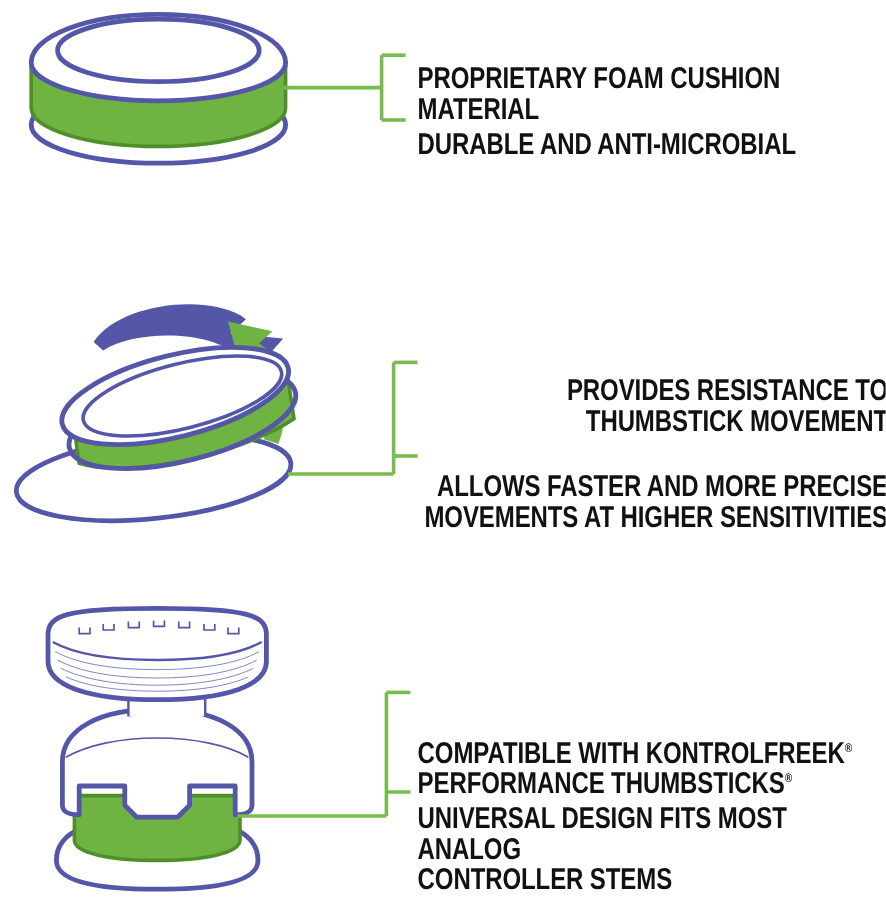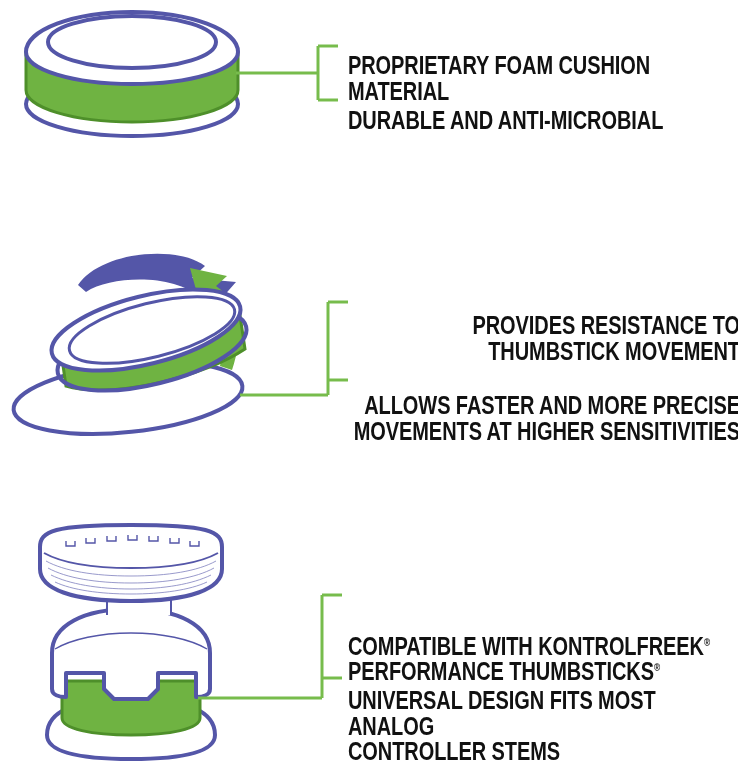--- a/index.html
+++ b/index.html
@@ -25,21 +25,21 @@
   }
 
   
   .feature-group {
     position: absolute;
     left: 0;
     width: 738px;
   }
   #group-1 { top: 0px;   height: 230px; }
   #group-2 { top: 230px; height: 290px; text-align: right; }
-  #group-3 { top: 513px; height: 248px; }
+  #group-3 { top: 495px; height: 248px; }
 
   
   .illustration {
     position: absolute;
     left: 0;
     top: 0;
   }
 
   
   .connector {

